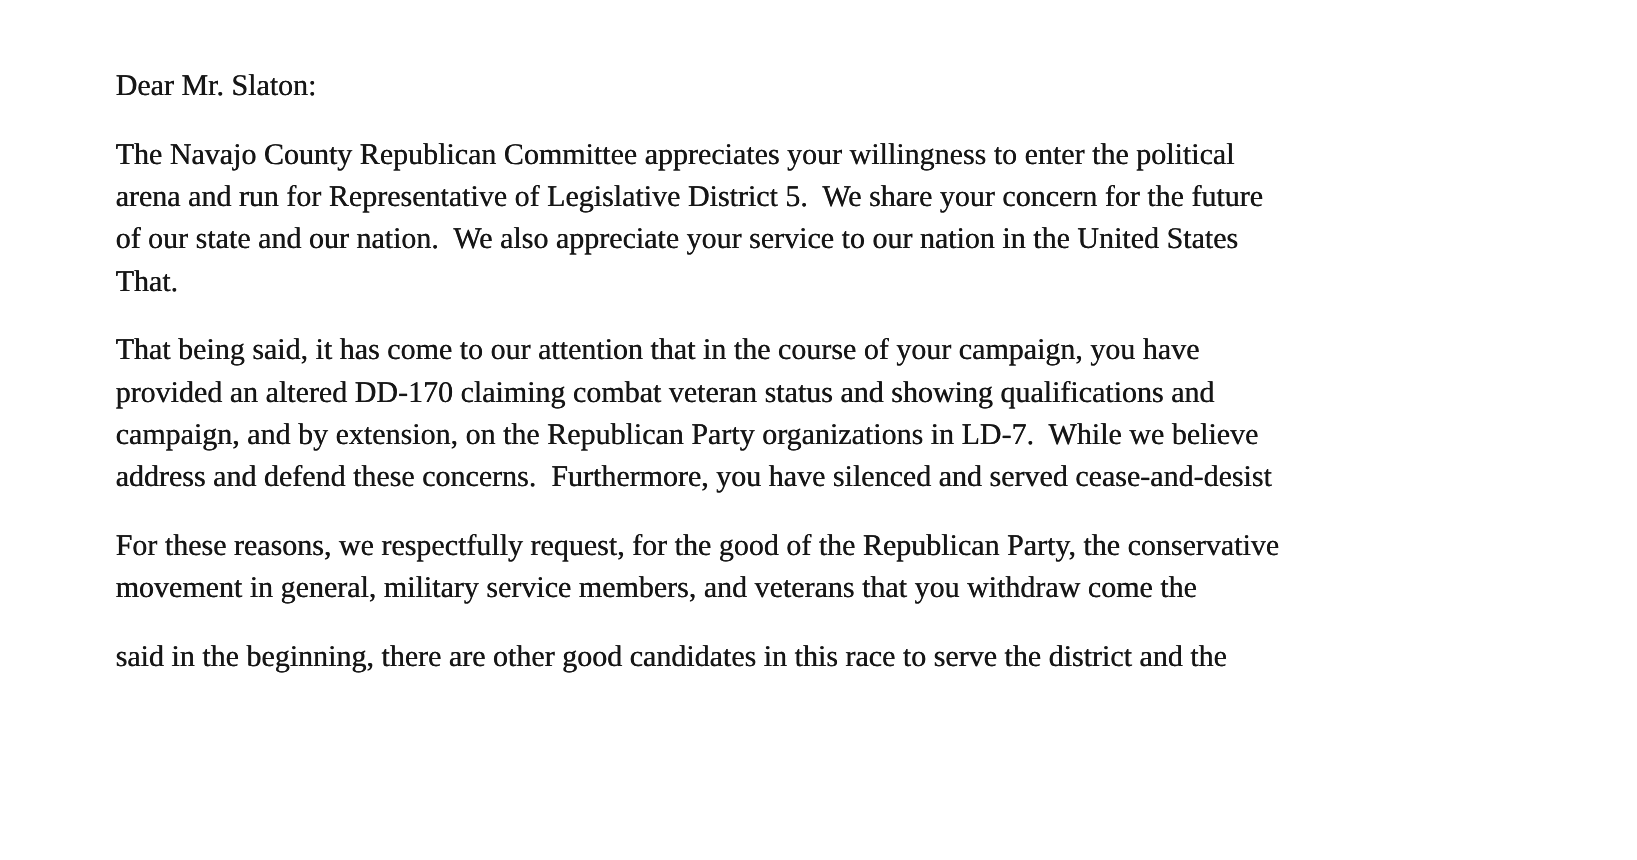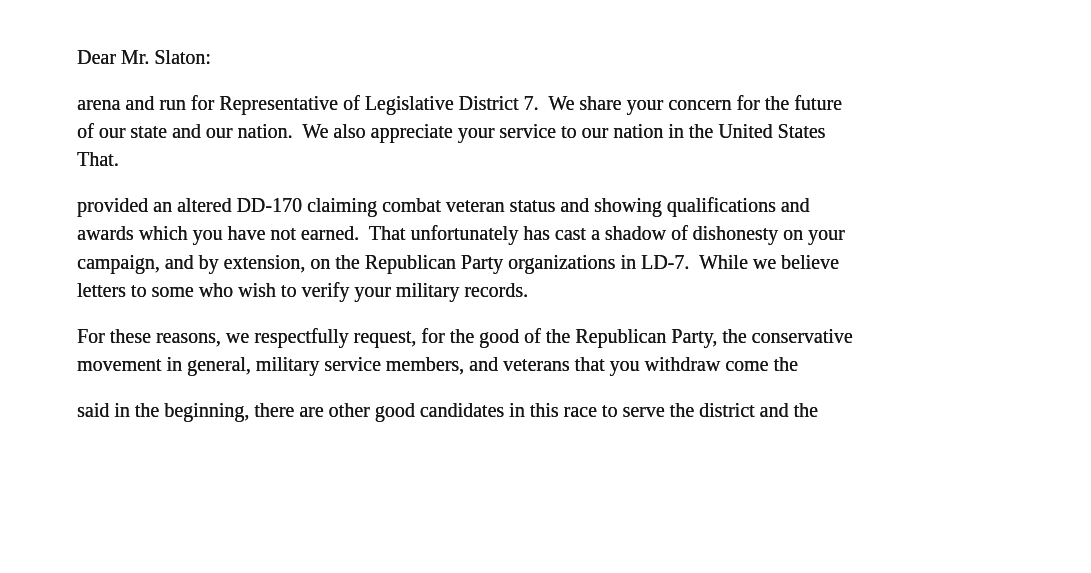--- a/index.html
+++ b/index.html
@@ -37,29 +37,30 @@
     margin: 0;
   }
 </style>
 </head>
 <body>
 
 <div class="page">
   <div class="line salutation">Dear Mr. Slaton:</div>
   <div id="letter-body">
       <div class="para">
-        <div class="line">arena and run for Representative of Legislative District 7.  We share your concern for the future</div>
+        <div class="line">The Navajo County Republican Committee appreciates your willingness to enter the political</div>
+        <div class="line">arena and run for Representative of Legislative District 5.  We share your concern for the future</div>
         <div class="line">of our state and our nation.  We also appreciate your service to our nation in the United States</div>
         <div class="line">That.</div>
       </div>
       <div class="para">
+        <div class="line">That being said, it has come to our attention that in the course of your campaign, you have</div>
         <div class="line">provided an altered DD-170 claiming combat veteran status and showing qualifications and</div>
-        <div class="line">awards which you have not earned.  That unfortunately has cast a shadow of dishonesty on your</div>
         <div class="line">campaign, and by extension, on the Republican Party organizations in LD-7.  While we believe</div>
-        <div class="line">letters to some who wish to verify your military records.</div>
+        <div class="line">address and defend these concerns.  Furthermore, you have silenced and served cease-and-desist</div>
       </div>
       <div class="para">
         <div class="line">For these reasons, we respectfully request, for the good of the Republican Party, the conservative</div>
         <div class="line">movement in general, military service members, and veterans that you withdraw come the</div>
       </div>
       <div class="para">
         <div class="line">said in the beginning, there are other good candidates in this race to serve the district and the</div>
       </div>
     </div>
 </div>

